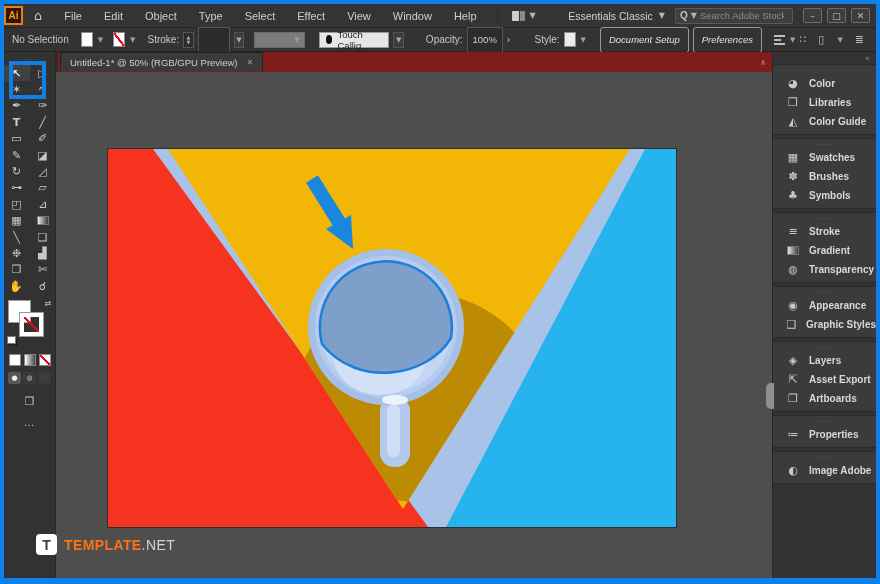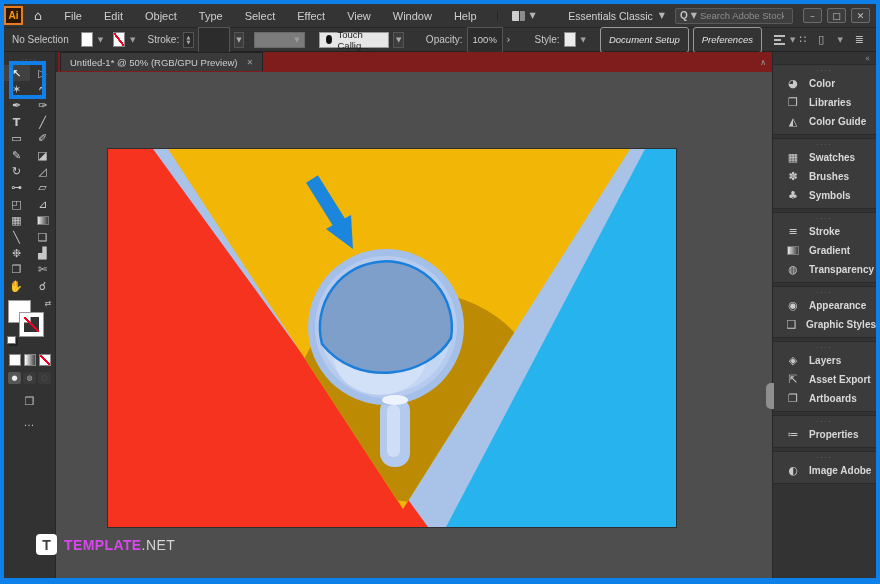--- a/index.html
+++ b/index.html
@@ -111,21 +111,21 @@
   .p-item { height:19px; display:flex; align-items:center; gap:9px; padding-left:13px; }
   .p-icon { width:14px; text-align:center; color:#c9c9c9; font-size:11px; }
   .p-label { color:#d8d8d8; font-size:10px; font-weight:700; white-space:nowrap; }
   .dock-notch { position:absolute; left:-7px; top:331px; width:8px; height:26px; background:#8f8f8f; border-radius:5px 0 0 5px; }
 
   
   #watermark { position:absolute; left:36px; top:534px; display:flex; align-items:center; gap:7px; z-index:70; }
   .wm-icon { width:21px; height:21px; background:#fff; border-radius:4px; color:#3f3f3f; font-weight:800; font-size:14px;
     display:flex; align-items:center; justify-content:center; }
   .wm-text { font-size:14px; letter-spacing:.4px; }
-  .wm-text b { color:#d946ef; font-weight:800; }
+  .wm-text b { color:#f97316; font-weight:800; }
   .wm-text span { color:#d4d4d4; font-weight:400; }
 </style>
 </head>
 <body>
 
 <div id="titlebar">
   <div class="ai-logo">Ai</div>
   <div class="home glyph">⌂</div>
   <div class="menus">
     <span>File</span>

